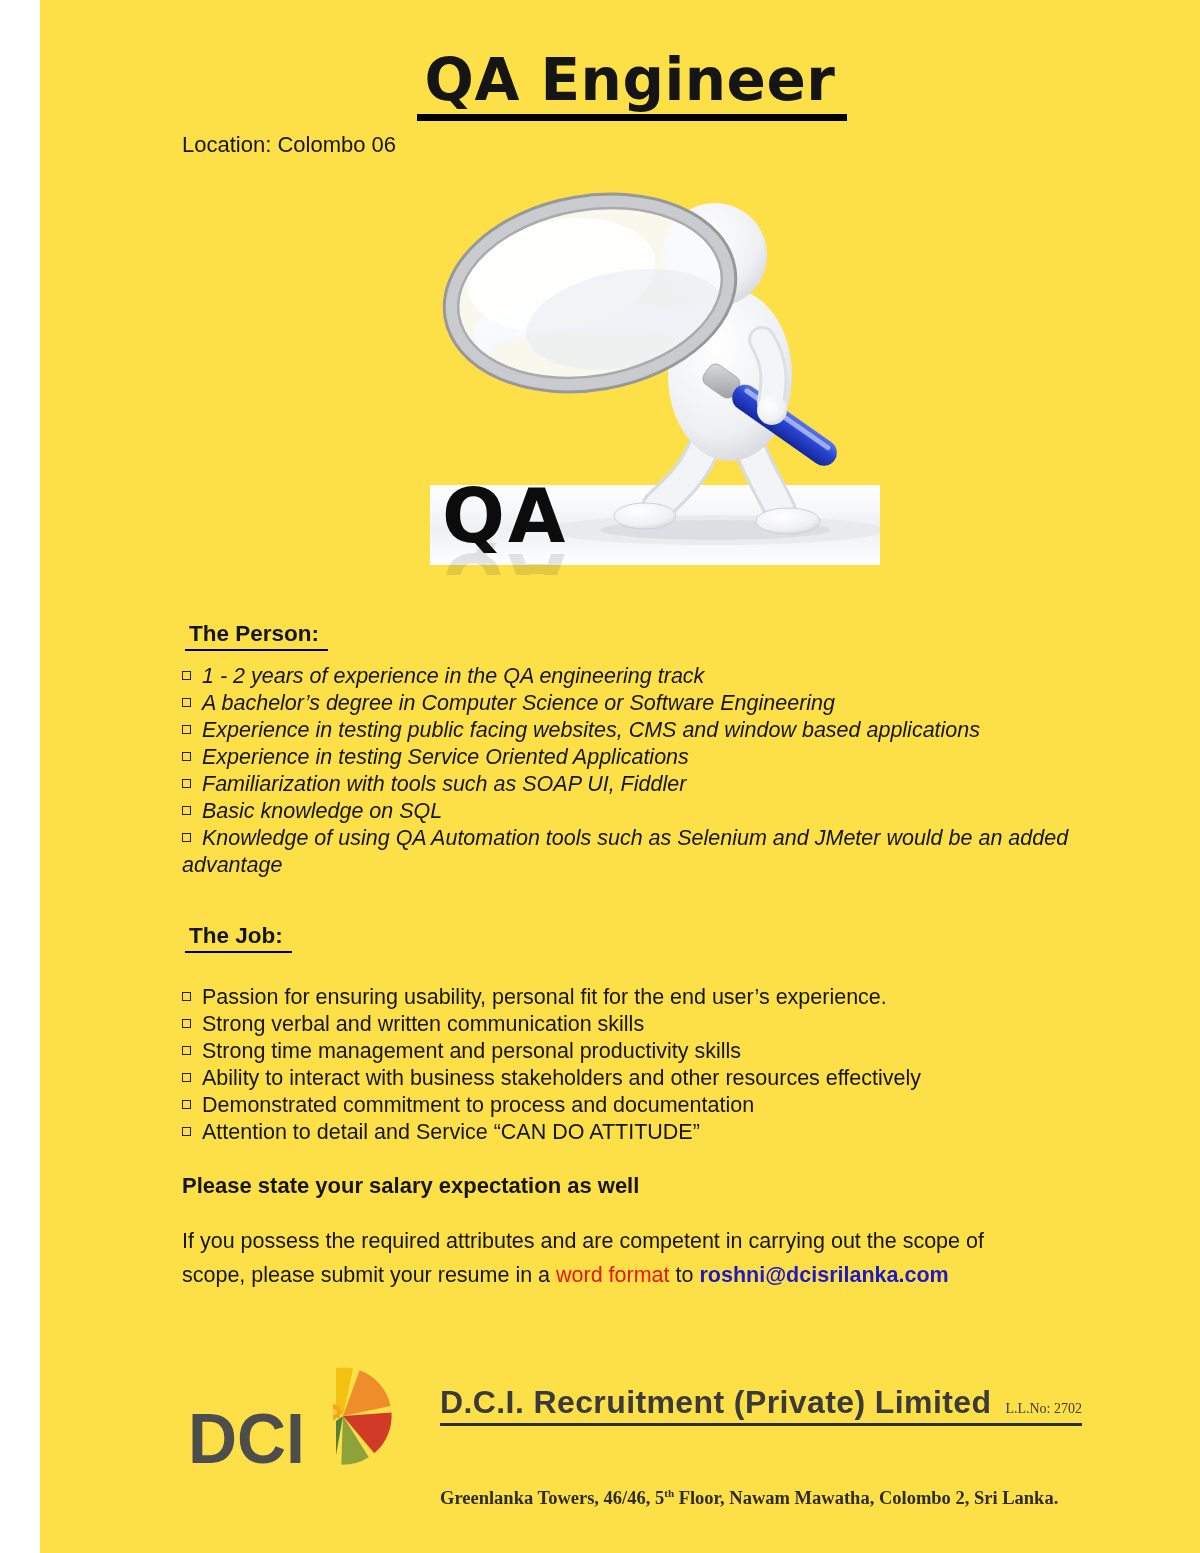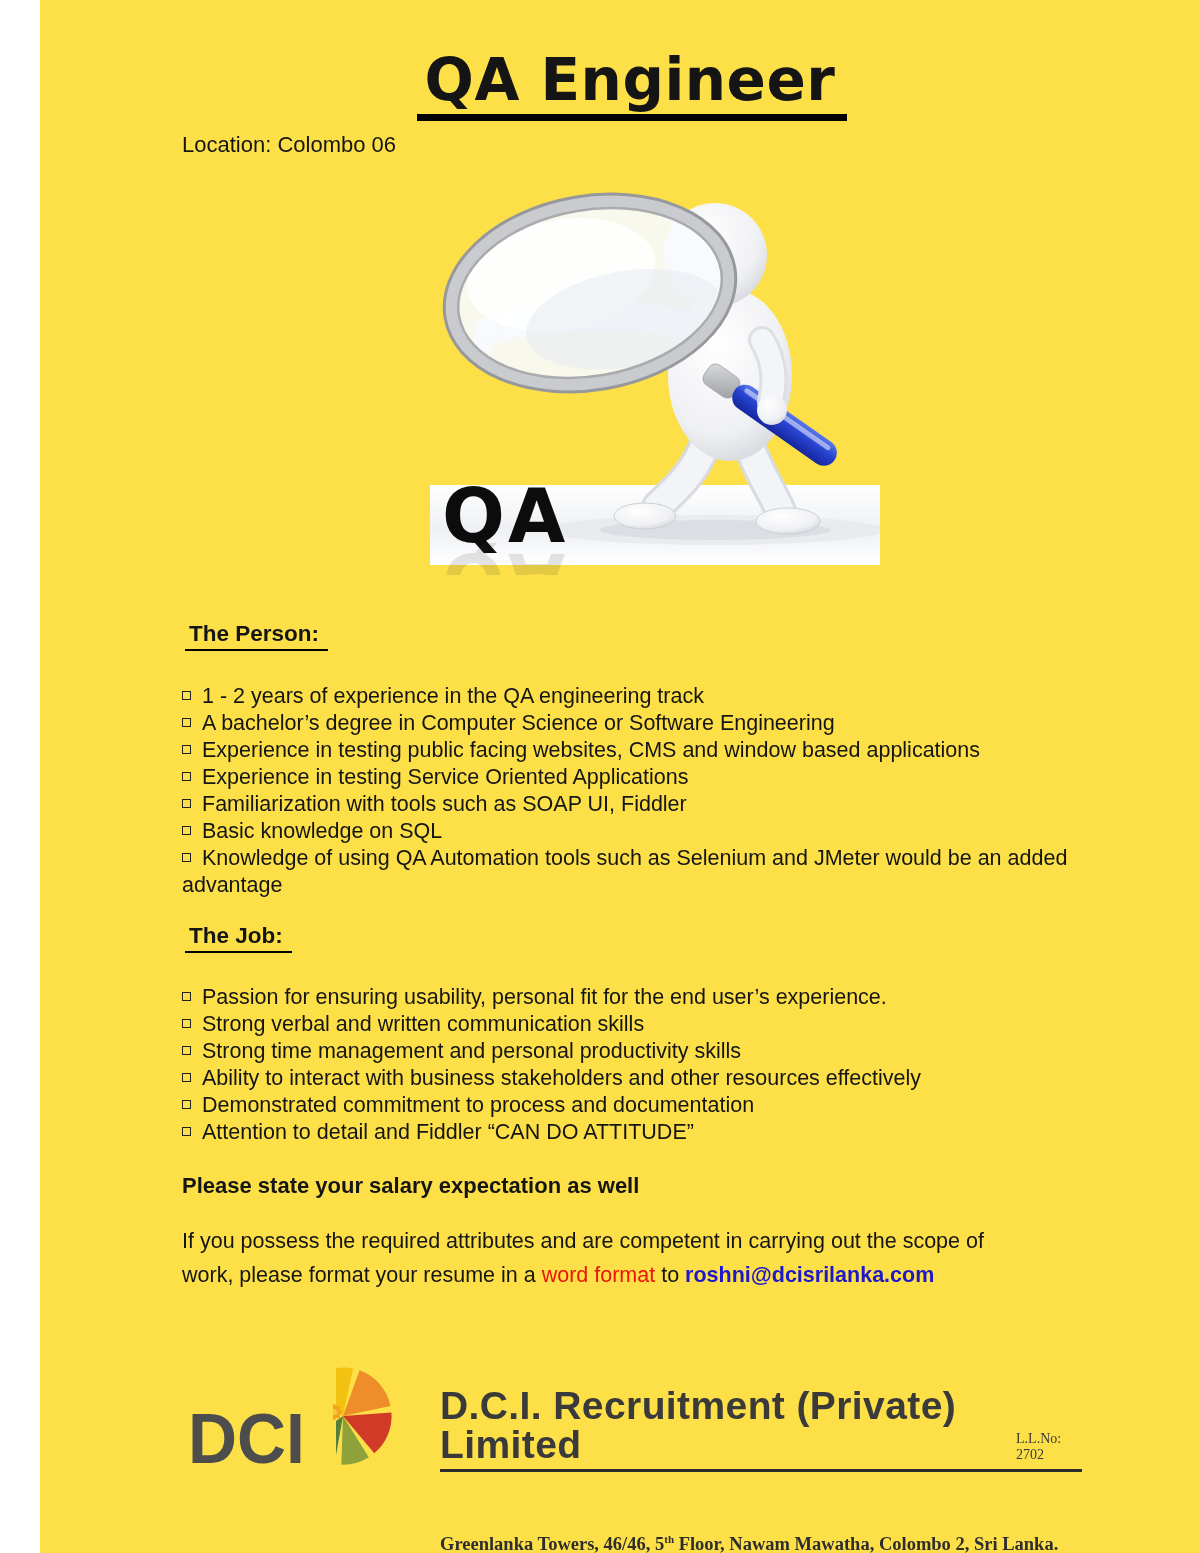--- a/index.html
+++ b/index.html
@@ -17,41 +17,41 @@
   .hero{position:absolute;left:390px;top:190px;width:450px;height:385px;}
 
   
   .section-heading{position:absolute;left:145px;font-size:22.5px;font-weight:bold;}
   .section-heading .u{display:inline-block;border-bottom:2px solid #000;padding:0 9px 2px 4px;}
   #person-heading{top:621px;}
   #job-heading{top:923px;}
 
   
   .bullets{position:absolute;left:142px;width:940px;font-size:21.5px;line-height:27px;}
-  #person-list{top:683px;}
+  #person-list{top:663px;font-style:italic;}
   #job-list{top:984px;}
   .bullet{margin:0;}
   .sq{display:inline-block;width:7px;height:7px;border:1.5px solid #222;
       margin-right:11px;vertical-align:3px;}
 
   .salary{position:absolute;left:142px;top:1173px;font-size:22px;font-weight:bold;}
 
   .closing{position:absolute;left:142px;top:1224px;font-size:21.5px;line-height:34px;}
   .red{color:#e8150a;font-weight:normal;}
   .blue{color:#1d18c9;font-weight:bold;text-decoration:none;}
 
   
   .footer{position:absolute;left:142px;top:1362px;width:900px;height:170px;}
   .dci{position:absolute;left:6px;top:42px;font-size:70px;font-weight:600;color:#4d4d4d;
        line-height:1;transform:scaleX(.97);transform-origin:left top;}
   .fan{position:absolute;left:151px;top:2px;}
   .letterhead{position:absolute;left:258px;top:24px;width:642px;}
   .lh-top{display:flex;justify-content:space-between;align-items:flex-end;
           border-bottom:3px solid #2d2d2d;padding-bottom:5px;}
-  .company{font-size:39px;font-weight:bold;color:#3a3a3a;letter-spacing:0.4px;line-height:1;}
+  .company{font-size:32px;font-weight:bold;color:#3a3a3a;letter-spacing:0.4px;line-height:1;}
   .license{font-family:"Liberation Serif",serif;font-size:14px;color:#3a3a3a;padding-bottom:1px;}
   .lh-lines{margin-top:5px;font-family:"Liberation Serif",serif;font-weight:bold;
             font-size:18.5px;color:#2d2d2d;line-height:25px;white-space:pre-wrap;}
   .lh-lines sup{font-size:11px;}
 </style>
 </head>
 <body>
 
 <div class="page">
 
@@ -144,28 +144,28 @@
 
   <div class="section-heading" id="job-heading">
     <span class="u">The Job:</span>
   </div>
   <div class="bullets" id="job-list">
     <div class="bullet"><span class="sq"></span><span>Passion for ensuring usability, personal fit for the end user’s experience.</span></div>
     <div class="bullet"><span class="sq"></span><span>Strong verbal and written communication skills</span></div>
     <div class="bullet"><span class="sq"></span><span>Strong time management and personal productivity skills</span></div>
     <div class="bullet"><span class="sq"></span><span>Ability to interact with business stakeholders and other resources effectively</span></div>
     <div class="bullet"><span class="sq"></span><span>Demonstrated commitment to process and documentation</span></div>
-    <div class="bullet"><span class="sq"></span><span>Attention to detail and Fiddler “CAN DO ATTITUDE”</span></div>
+    <div class="bullet"><span class="sq"></span><span>Attention to detail and Service “CAN DO ATTITUDE”</span></div>
   </div>
 
   <div class="salary">Please state your salary expectation as well</div>
 
   <div class="closing">
     <div>If you possess the required attributes and are competent in carrying out the scope of</div>
-    <div><span>work, please format your resume in a </span><span class="red">word format</span><span> to </span><a class="blue" href="#">roshni@dcisrilanka.com</a></div>
+    <div><span>scope, please submit your resume in a </span><span class="red">word format</span><span> to </span><a class="blue" href="#">roshni@dcisrilanka.com</a></div>
   </div>
 
   <div class="footer">
     <div class="dci">DCI</div>
 
     <svg class="fan" width="104" height="104" viewBox="-10 -52 104 104">
       <defs>
         <clipPath id="fanClip">
             <rect x="-7" y="-52" width="100" height="104"></rect>
           </clipPath>

